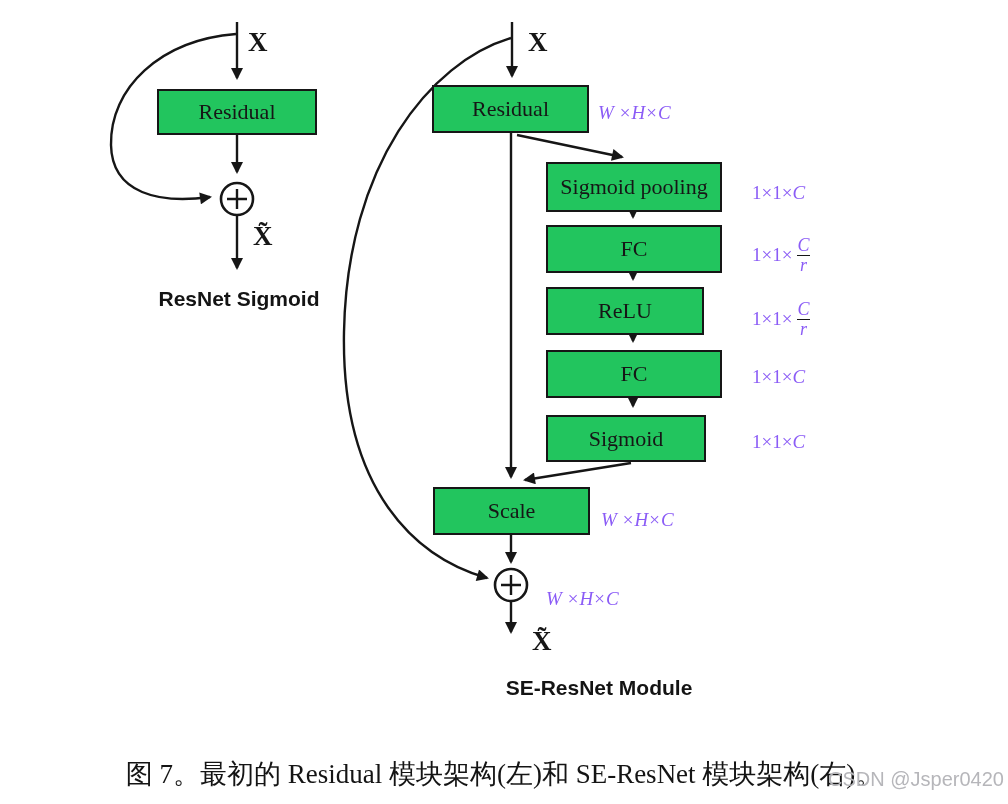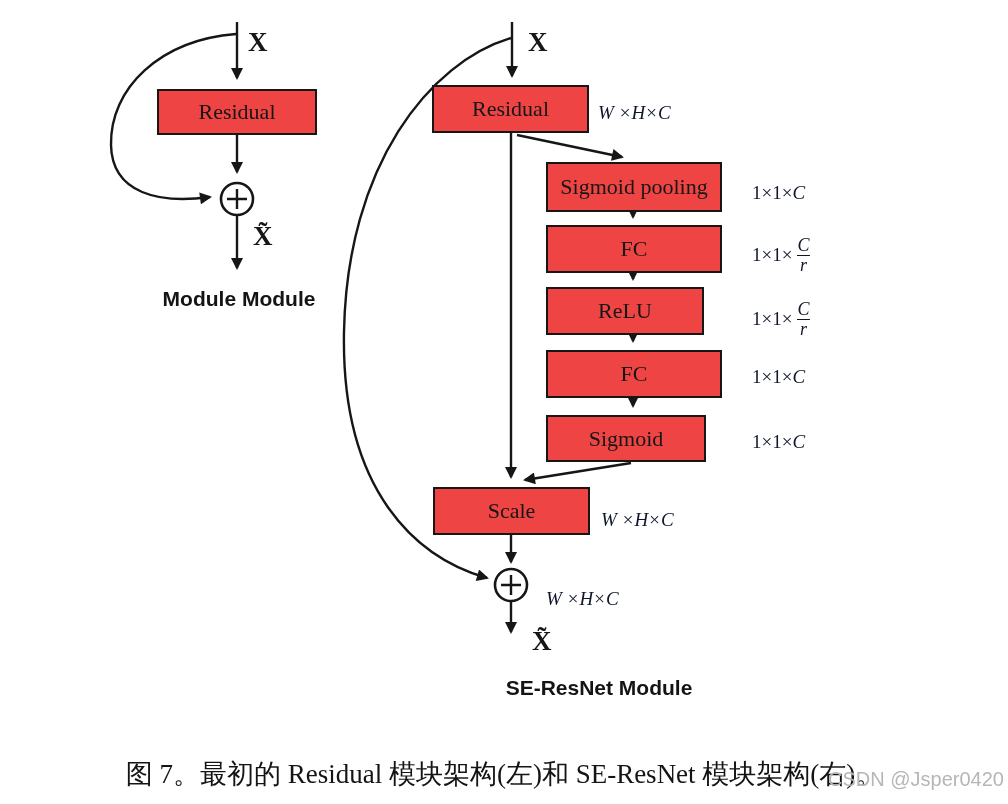--- a/index.html
+++ b/index.html
@@ -4,33 +4,33 @@
 <style>
   * { margin: 0; padding: 0; box-sizing: border-box; }
   html, body { width: 1008px; height: 804px; background: #ffffff; overflow: hidden; }
   body { position: relative; font-family: "Liberation Serif", "DejaVu Serif", serif; color: #161616; }
 
   svg.connectors { position: absolute; left: 0; top: 0; }
 
   .box {
     position: absolute;
     border: 2.5px solid #161616;
-    background: #ef4444;
+    background: #22c55e;
     display: flex; align-items: center; justify-content: center;
     font-size: 22px; color: #161616;
   }
 
   .x-label {
     position: absolute;
     font-weight: bold; font-size: 27px; color: #161616;
   }
 
   .dim {
     position: absolute;
-    font-size: 19px; color: #0f172a;
+    font-size: 19px; color: #8b5cf6;
     display: flex; align-items: center; white-space: nowrap;
   }
   .dim .it { font-style: italic; }
   .frac {
     display: inline-flex; flex-direction: column; align-items: center;
     font-style: italic; font-size: 18px; line-height: 1.05; margin-left: 2px;
   }
   .frac .den { border-top: 1.8px solid #161616; padding: 0 3px; }
   .frac .num { padding: 0 3px; }
 
@@ -99,21 +99,21 @@
 </svg>
 
 <span class="x-label" style="left:248px; top:27px;">X</span>
 
 <div class="box" style="left:157px; top:89px; width:160px; height:46px;">
   <span>Residual</span>
 </div>
 
 <span class="x-label" style="left:253px; top:221px;">X̃</span>
 
-<div class="module-title" style="left:137px; top:287px; width:204px;">Module Module</div>
+<div class="module-title" style="left:137px; top:287px; width:204px;">ResNet Sigmoid</div>
 
 <span class="x-label" style="left:528px; top:27px;">X</span>
 
 <div class="box" style="left:432px; top:85px; width:157px; height:48px;">
   <span>Residual</span>
 </div>
 <div class="dim it" style="left:598px; top:102px;">
   <span class="it">W ×H×C</span>
 </div>
 

